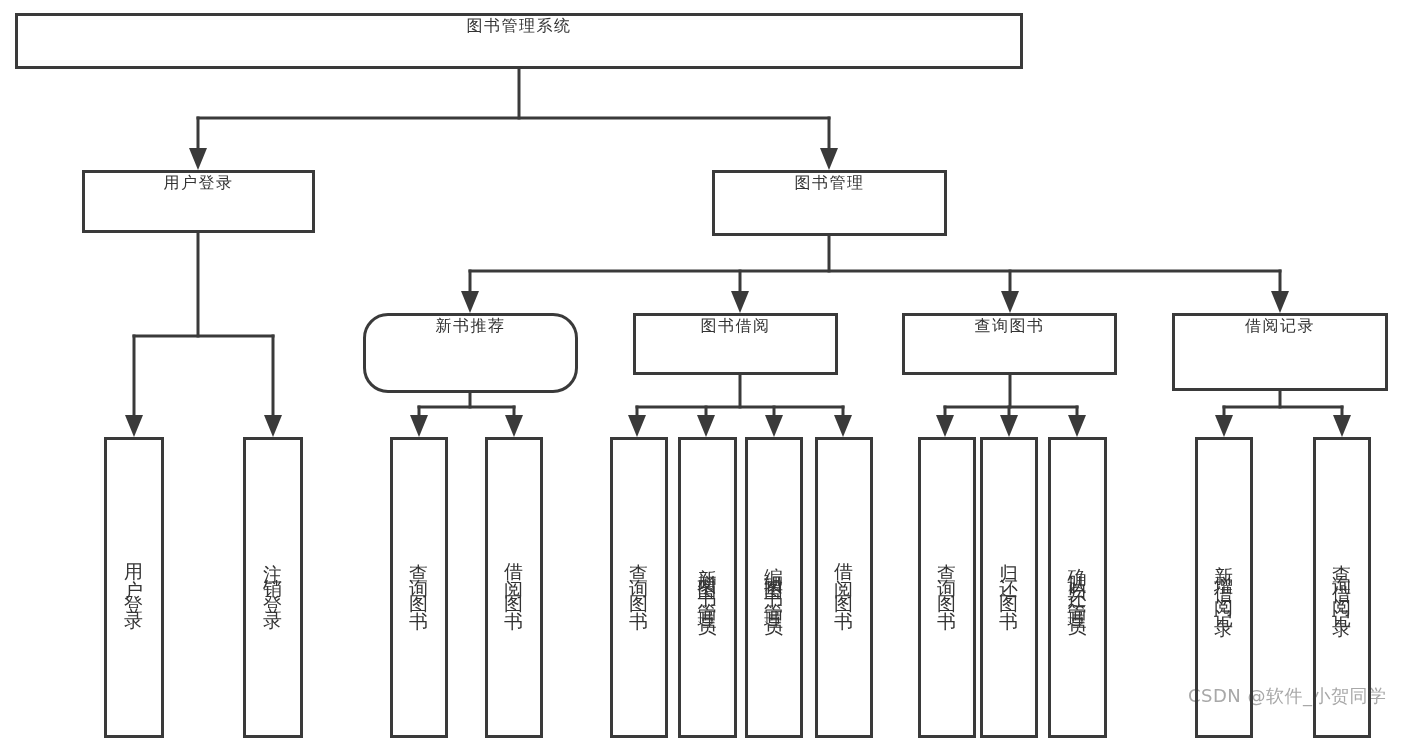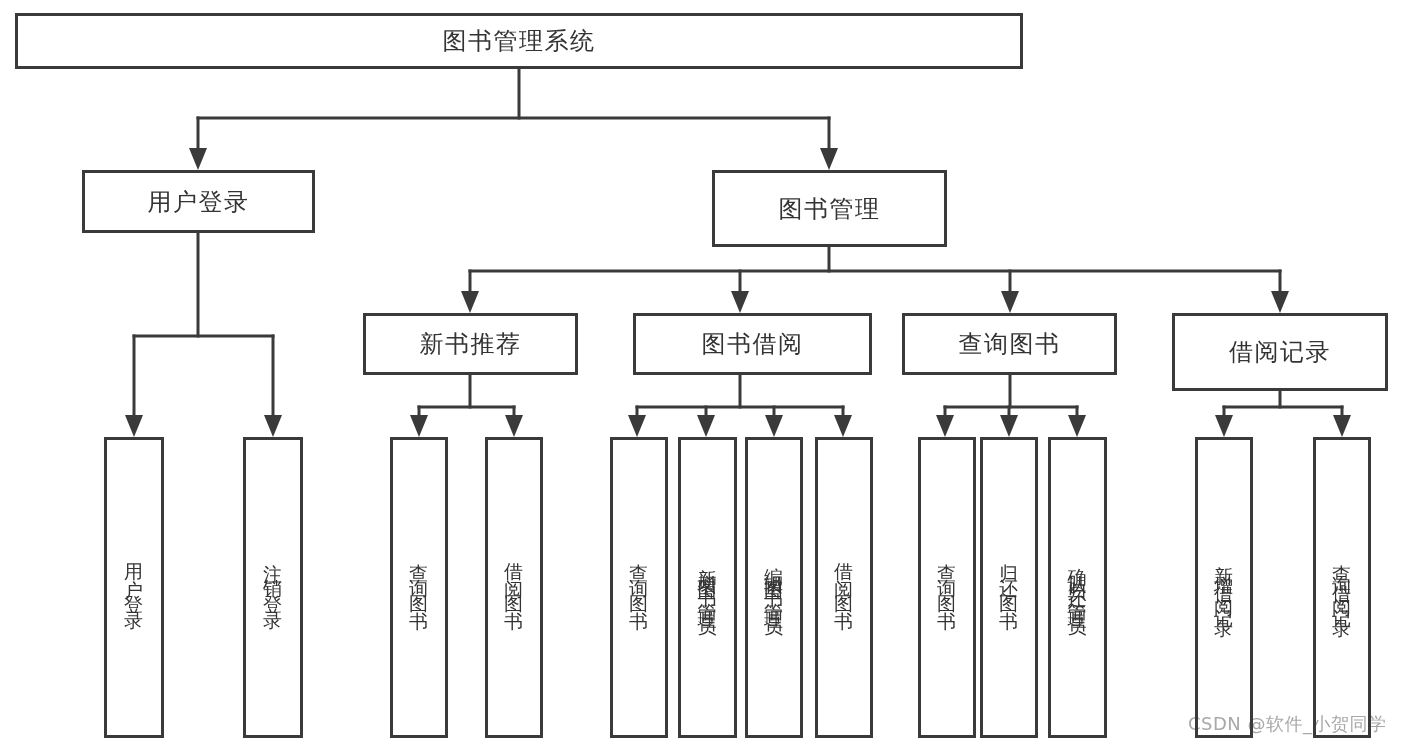--- a/index.html
+++ b/index.html
@@ -5,34 +5,34 @@
   html,body{margin:0;padding:0;background:#fff;}
   .canvas{
     position:relative;width:1405px;height:747px;background:#ffffff;overflow:hidden;
     font-family:"DejaVu Sans","Liberation Sans",sans-serif;color:#333333;
   }
   svg.wires{position:absolute;left:0;top:0;width:1405px;height:747px;}
   .wires line{stroke:#3a3a3a;stroke-width:3;stroke-linecap:square;}
   .wires polygon{fill:#3a3a3a;stroke:none;}
   .hnode{
     position:absolute;box-sizing:border-box;border:3px solid #3a3a3a;background:#ffffff;
-    display:flex;align-items:center;justify-content:center;
-    font-size:24px;letter-spacing:1.5px;white-space:nowrap;
+    display:flex;align-items:flex-start;justify-content:center;
+    font-size:16px;letter-spacing:1.5px;white-space:nowrap;
   }
   .leaf{
     position:absolute;box-sizing:border-box;border:3px solid #3a3a3a;background:#ffffff;
     display:flex;align-items:center;justify-content:center;
     top:437px;height:301px;
   }
   .vtext{
     writing-mode:vertical-rl;text-orientation:mixed;
     font-size:19px;line-height:1;white-space:nowrap;color:#333333;
   }
   .watermark{
-    position:absolute;left:1188px;top:712px;font-size:18px;color:#a8a8a8;
+    position:absolute;left:1188px;top:684px;font-size:18px;color:#a8a8a8;
     white-space:nowrap;mix-blend-mode:darken;letter-spacing:0.5px;
   }
 </style>
 </head>
 <body>
 
 <div class="canvas">
 
   <svg class="wires" viewBox="0 0 1405 747" aria-hidden="true">
     <g>
@@ -103,28 +103,28 @@
     </g>
   </svg>
 
   <div class="hnode" style="left:15px;top:13px;width:1008px;height:56px;">
     <span>图书管理系统</span>
   </div>
 
   <div class="hnode" style="left:82px;top:170px;width:233px;height:63px;">
     <span>用户登录</span>
   </div>
-  <div class="hnode" style="left:712px;top:170px;width:235px;height:77px;">
+  <div class="hnode" style="left:712px;top:170px;width:235px;height:66px;">
     <span>图书管理</span>
   </div>
 
-  <div class="hnode" style="left:363px;top:313px;width:215px;height:62px;">
+  <div class="hnode" style="left:363px;top:313px;width:215px;height:80px;border-radius:25px;">
     <span>新书推荐</span>
   </div>
-  <div class="hnode" style="left:633px;top:313px;width:239px;height:62px;">
+  <div class="hnode" style="left:633px;top:313px;width:205px;height:62px;">
     <span>图书借阅</span>
   </div>
   <div class="hnode" style="left:902px;top:313px;width:215px;height:62px;">
     <span>查询图书</span>
   </div>
   <div class="hnode" style="left:1172px;top:313px;width:216px;height:78px;">
     <span>借阅记录</span>
   </div>
 
   <div class="leaf" style="left:104px;width:60px;">

